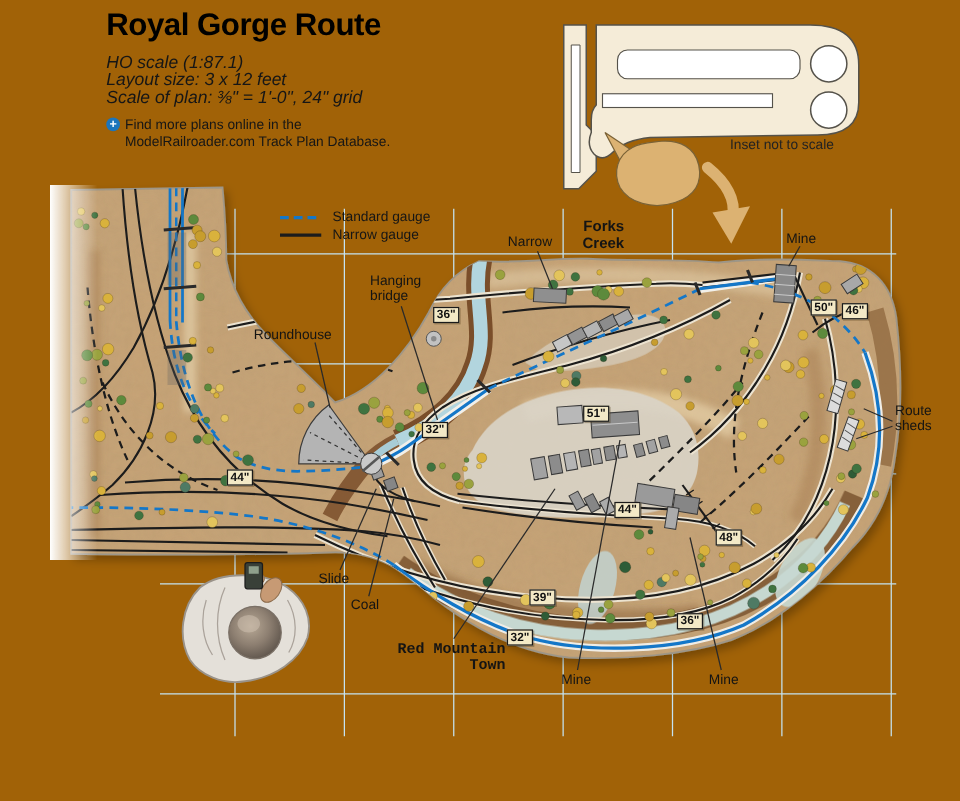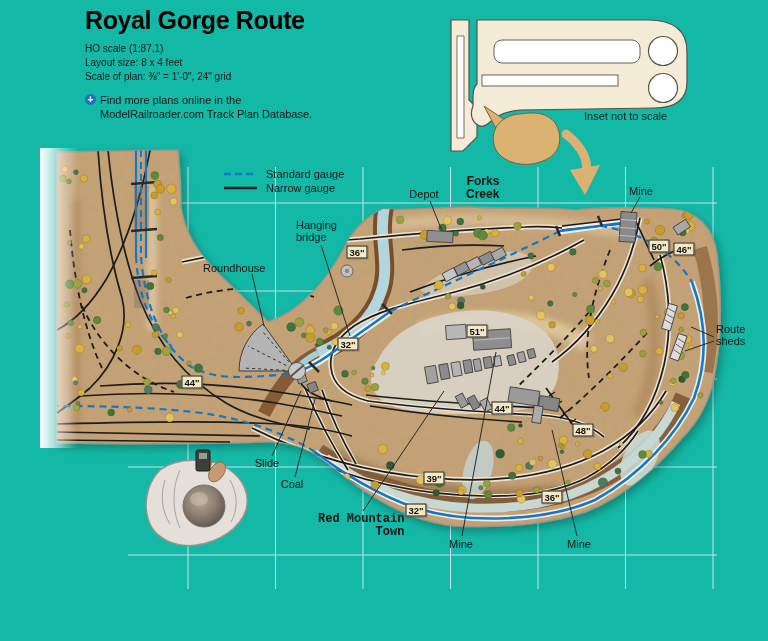--- a/index.html
+++ b/index.html
@@ -1,21 +1,21 @@
 <!DOCTYPE html>
 <html style="--std: #1477c8; --ng: #1c1c1c; --brand: #1b75bc; --markerbg: #f3e9c6; --grid: #c5e3f2; --inset: #f5ecd8; --hl: #dcb272;"><head>
 <meta charset="utf-8">
 <style>
   html,body{margin:0;padding:0;background:#fff;font-family:"Liberation Sans",sans-serif;}
-  .page{position:relative;width:768px;height:641px;background:#14b8a6;overflow:hidden;}
+  .page{position:relative;width:768px;height:641px;background:#a16207;overflow:hidden;}
   #art{position:absolute;left:0;top:0;}
   
   .hdr{position:absolute;left:85px;top:6px;width:350px;color:#111;}
   .hdr h1{margin:0 0 7px 0;font-size:25px;letter-spacing:-.4px;color:#000;}
-  .hdr .ln{font-size:10px;line-height:14px;color:#161616;}
+  .hdr .ln{font-size:14px;line-height:14px;color:#161616;font-style:italic;}
   .cta{margin-top:9px;position:relative;padding-left:15px;font-size:11px;line-height:14px;color:#161616;}
   .cta .plus{position:absolute;left:0;top:1px;width:11px;height:11px;border-radius:50%;
     background:var(--brand,#1b75bc);color:#fff;font-size:10px;line-height:11px;text-align:center;font-weight:bold;}
   
   .legend-row{position:absolute;display:flex;align-items:center;gap:7px;font-size:11px;color:#161616;}
   
   #overlay{position:absolute;left:0;top:0;width:768px;height:641px;pointer-events:none;}
   .map-label{position:absolute;font-size:11px;line-height:12px;color:#141414;white-space:pre-line;}
   .map-label.bold{font-weight:bold;font-size:12px;line-height:13px;text-align:right;}
   .map-label.center{transform:translateX(-50%);text-align:center;}
@@ -502,40 +502,40 @@
     <rect x="196" y="450" width="14" height="21" rx="2" fill="#394038" stroke="#1c1c1c"></rect>
     <rect x="199" y="453" width="8" height="6" fill="#8fa08c" stroke="none"></rect>
     <circle cx="204" cy="506" r="21" fill="url(#headG)" stroke="#7a7066" stroke-width="1"></circle>
     <ellipse cx="199" cy="499" rx="9" ry="7" fill="#cdbfae" opacity="0.55"></ellipse>
   </g>
 </svg>
 
 <div class="hdr">
   <h1>Royal Gorge Route</h1>
   <div class="ln">HO scale (1:87.1)</div>
-  <div class="ln">Layout size: 8 x 4 feet</div>
+  <div class="ln">Layout size: 3 x 12 feet</div>
   <div class="ln">Scale of plan: ⅜" = 1'-0", 24" grid</div>
   <div class="cta">
     <span class="plus">+</span>
     <span>Find more plans online in the</span><br>
     <span>ModelRailroader.com Track Plan Database.</span>
   </div>
 </div>
 
 <div class="caption" style="left:584px;top:110px">Inset not to scale</div>
 
 <div class="legend-row" style="left:266px;top:168px">
   <span>Standard gauge</span>
 </div>
 <div class="legend-row" style="left:266px;top:182px">
   <span>Narrow gauge</span>
 </div>
 
 <div id="overlay">
-      <div class="map-label center" style="left: 424px; top: 188px;">Depot</div>
+      <div class="map-label center" style="left: 424px; top: 188px;">Narrow</div>
       <div class="map-label bold" style="left: 466px; top: 175px;">Forks
 Creek</div>
       <div class="map-label center" style="left: 641px; top: 185px;">Mine</div>
       <div class="map-label" style="left: 296px; top: 219px;">Hanging
 bridge</div>
       <div class="map-label" style="left: 203px; top: 262px;">Roundhouse</div>
       <div class="map-label" style="left: 716px; top: 323px;">Route
 sheds</div>
       <div class="map-label center" style="left: 267px; top: 457px;">Slide</div>
       <div class="map-label center" style="left: 292px; top: 478px;">Coal</div>

